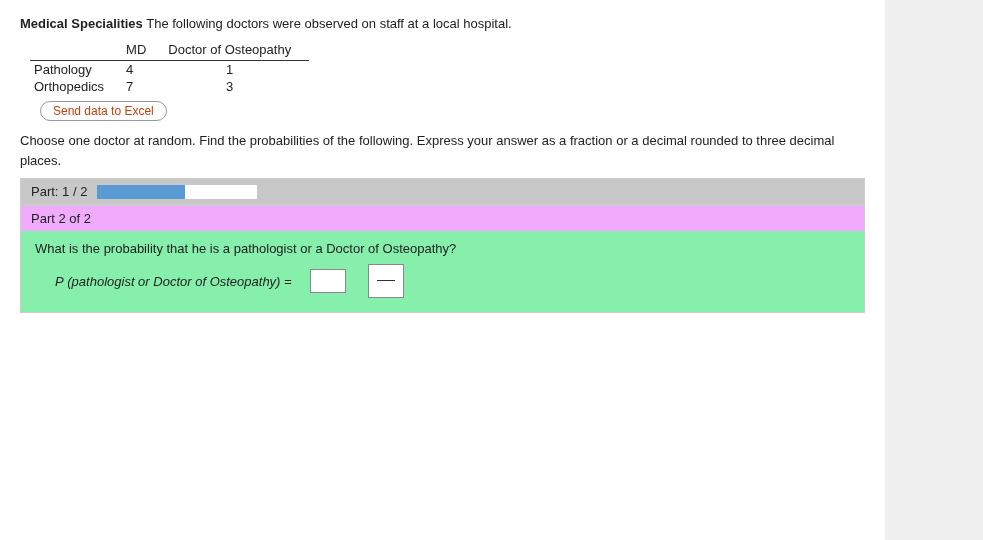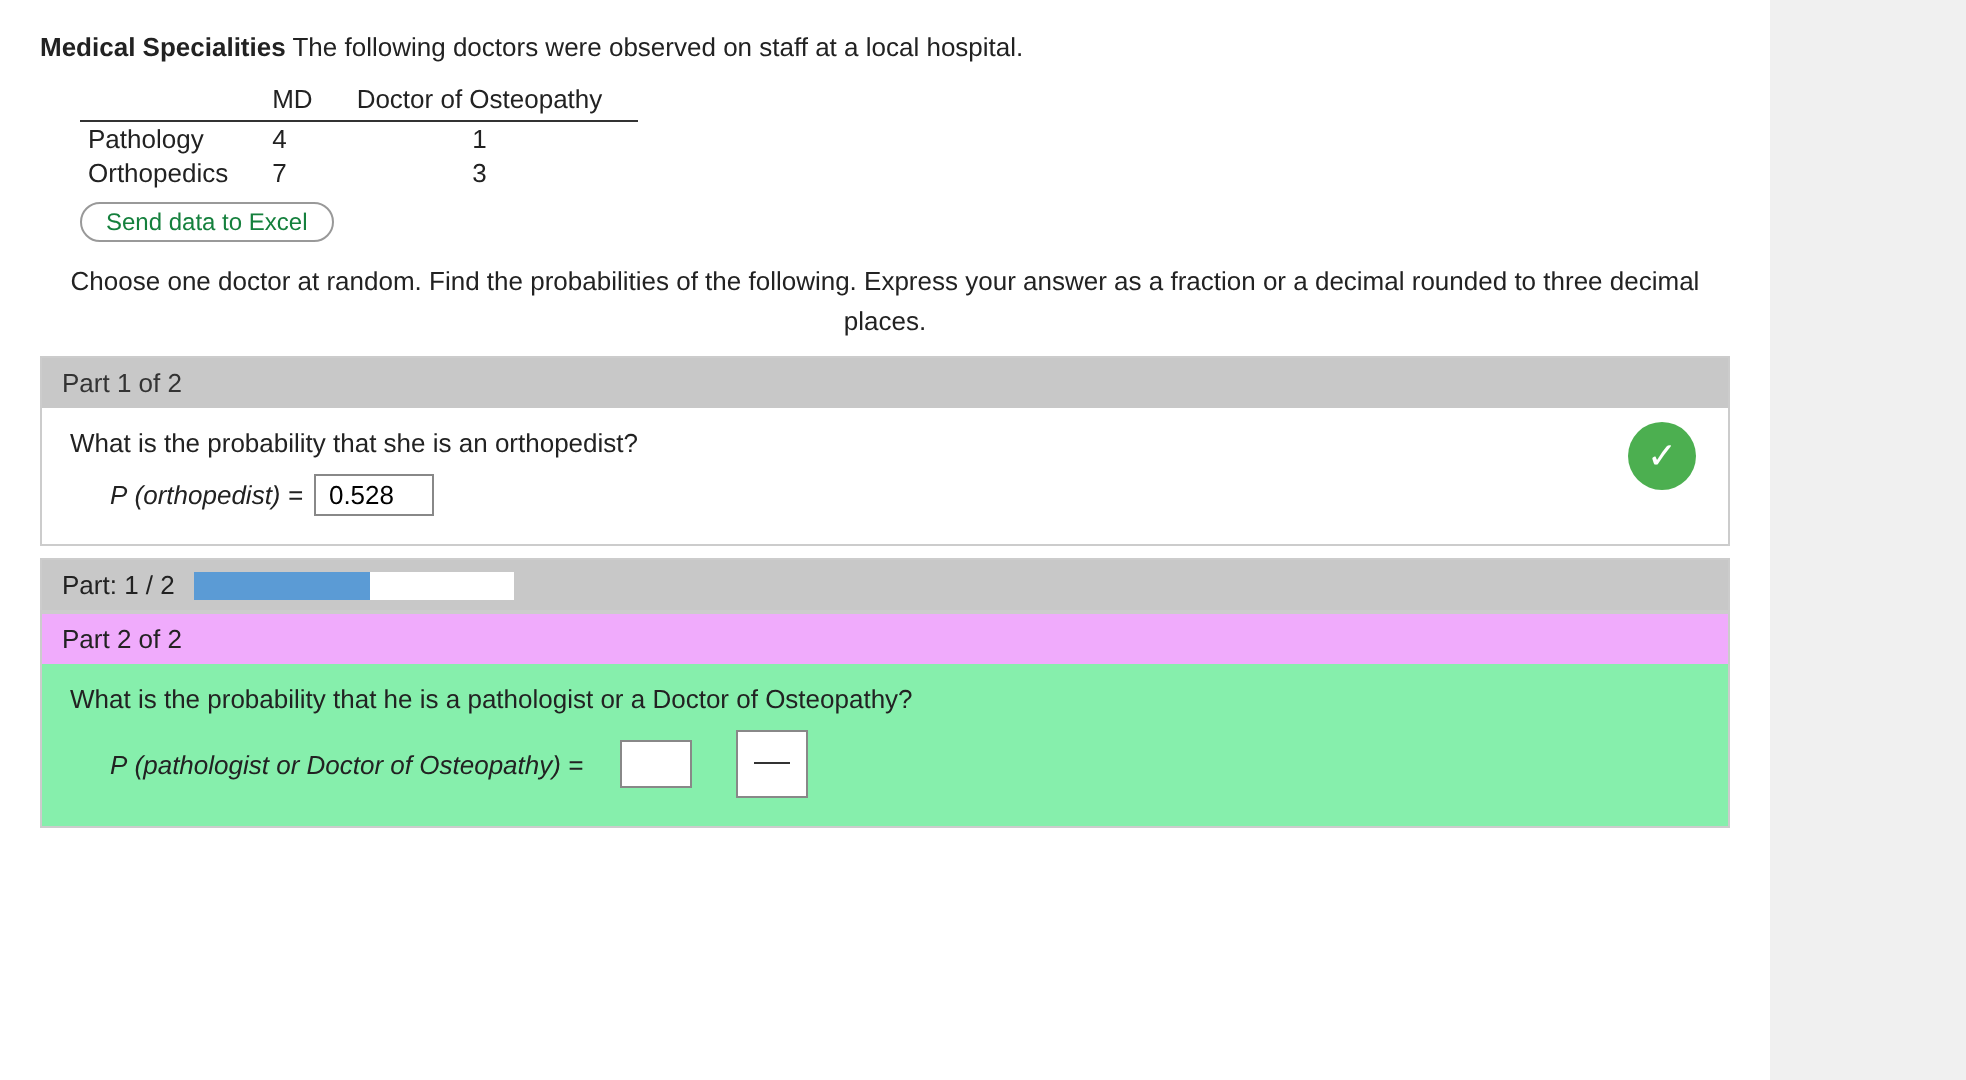--- a/index.html
+++ b/index.html
@@ -25,21 +25,20 @@
     }
     .header-line strong {
       font-weight: bold;
     }
     .table-area {
       margin-left: 10px;
       margin-bottom: 8px;
     }
     table.data-table {
       border-collapse: collapse;
-      margin-left: 10px;
     }
     table.data-table td {
       padding: 1px 18px 1px 4px;
       font-size: 13px;
       vertical-align: top;
     }
     table.data-table thead td {
       font-weight: normal;
       padding-bottom: 3px;
       border-bottom: 1px solid #333;
@@ -50,27 +49,26 @@
     .send-btn {
       display: inline-block;
       border: 1px solid #999;
       border-radius: 12px;
       padding: 2px 12px;
       font-size: 12px;
       cursor: pointer;
       background: #fff;
       margin-top: 6px;
       margin-left: 10px;
-      color: #15803d;
+      color: #c2410c;
     }
     .choose-text {
       font-size: 13px;
       margin: 10px 0 8px 0;
       line-height: 1.5;
-      text-align: center;
     }
     .part-section {
       border: 1px solid #ccc;
       margin-bottom: 6px;
       background: #fff;
     }
     .part-header {
       background: #c8c8c8;
       padding: 5px 10px;
       font-size: 13px;
@@ -229,33 +227,20 @@
           <td class="col-md">7</td>
           <td class="col-do">3</td>
         </tr>
       </tbody>
     </table>
     <button class="send-btn">Send data to Excel</button>
   </div>
 
   <div class="choose-text">Choose one doctor at random. Find the probabilities of the following. Express your answer as a fraction or a decimal rounded to three decimal places.</div>
 
-  <div class="part-section part1-section">
-    <div class="part-header">Part 1 of 2</div>
-    <div class="part-body">
-      <div class="question-text">What is the probability that she is an orthopedist?</div>
-      <div class="prob-line">
-        <span class="prob-label italic">P&nbsp;(orthopedist)&nbsp;=</span>
-        <input class="prob-input" type="text" value="0.528" style="">
-      </div>
-      <div class="check-circle" style="top: 32px;">
-        <span>✓</span>
-      </div>
-    </div>
-  </div>
 
   <div class="progress-section">
     <span>Part: 1 / 2</span>
     <div class="progress-bar-bg">
       <div class="progress-bar-fill"></div>
     </div>
   </div>
 
   <div class="part2-section">
     <div class="part2-header">Part 2 of 2</div>

